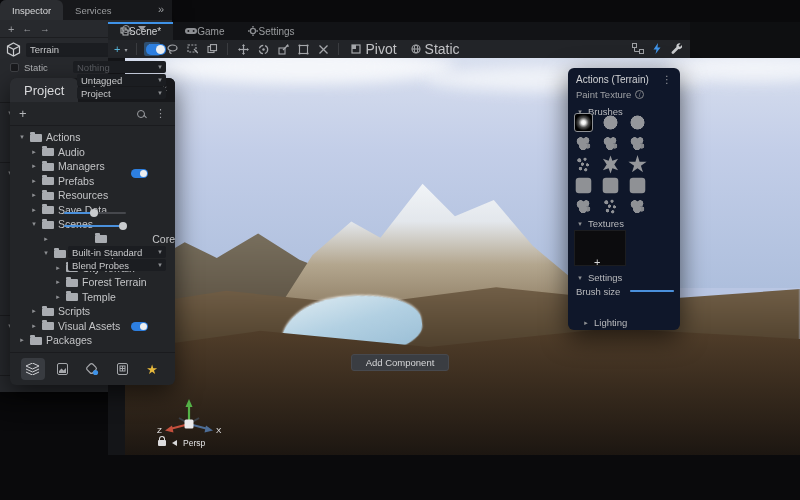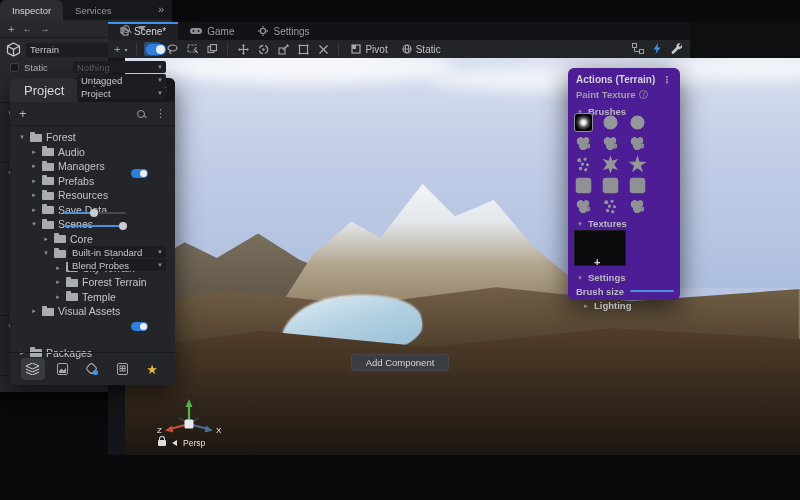--- a/index.html
+++ b/index.html
@@ -7,29 +7,29 @@
   #stage {
     position:relative; width:800px; height:500px; overflow:hidden;
     background:#0a0a0c; font-family:"Liberation Sans","DejaVu Sans",sans-serif;
     color:#c6c7c9; -webkit-font-smoothing:antialiased;
   }
   .abs { position:absolute; }
   .flex { display:flex; align-items:center; }
 
   
   #tabbar { left:108px; top:22px; width:582px; height:18px; background:#121316; display:flex; align-items:stretch; }
-  .wtab { display:flex; align-items:center; gap:5px; padding:0 12px; font-size:10px; color:#9a9c9f; position:relative; }
+  .wtab { display:flex; align-items:center; padding:0 12px; font-size:10px; color:#9a9c9f; position:relative; }
   .wtab.active { background:#1e2023; color:#d4d5d7; }
   .wtab.active::before { content:''; position:absolute; left:0; top:0; right:0; height:2px; background:#3f93e8; }
   #toolbar { left:108px; top:40px; width:582px; height:18px; background:#222428; display:flex; align-items:center; gap:4px; padding:0 4px; }
   #toolbar-right-pad { left:690px; top:22px; width:110px; height:36px; background:#0e0f11; }
   .tool { width:16px; height:14px; display:flex; align-items:center; justify-content:center; border-radius:2px; }
   .tool.selected { background:#2e4f71; }
   .tsep { width:1px; height:12px; background:#3a3c40; margin:0 3px; }
-  .tbtn { display:flex; align-items:center; gap:4px; font-size:10px; color:#c0c1c4; padding:0 5px; height:14px; }
+  .tbtn { display:flex; align-items:center; gap:4px; font-size:14px; color:#c0c1c4; padding:0 5px; height:14px; }
   #toolbar-right { position:absolute; right:8px; top:2px; display:flex; gap:9px; align-items:center; }
   #win-gutter { left:108px; top:58px; width:17px; height:397px; background:#141518; }
 
   
   #viewport { left:125px; top:58px; width:675px; height:397px; overflow:hidden; background:#b9c6e3; }
   .sky { position:absolute; left:0; top:0; width:100%; height:58%;
     background:linear-gradient(180deg,#d7deee 0%,#c3cee8 40%,#aebfdd 100%); }
   .cloud { position:absolute; background:#f4f6fa; border-radius:50%; filter:blur(7px); }
   .ridge { position:absolute; filter:blur(1px); }
   .snowmtn { position:absolute; left:22%; top:31%; width:48%; height:34%;
@@ -68,21 +68,21 @@
   .caret { width:8px; font-size:7px; color:#8e9093; text-align:center; flex:none; }
   .folder { width:12px; height:8px; background:#a9acb1; border-radius:1px; position:relative; flex:none; margin-top:1px; }
   .folder::before { content:''; position:absolute; top:-2px; left:0; width:5px; height:2px; background:#a9acb1; border-radius:1px 1px 0 0; }
   #proj-bottom { position:absolute; left:0; bottom:0; width:100%; height:33px; border-top:1px solid #1a1b1e;
     display:flex; align-items:center; justify-content:space-around; padding:0 8px; }
   .pbicon { width:24px; height:22px; display:flex; align-items:center; justify-content:center; border-radius:4px; }
   .pbicon.selected { background:#383b40; }
   .star { color:#e6b83c; font-size:13px; }
 
   
-  #actions { left:568px; top:68px; width:112px; height:232px; background:#4c1d95; border-radius:6px; z-index:2;font-weight:bold; }
+  #actions { left:568px; top:68px; width:112px; height:262px; background:#0f172a; border-radius:6px; z-index:2; }
   #actions .hdr { display:flex; align-items:center; justify-content:space-between; padding:6px 8px 2px 8px; font-size:10px; color:#d2d3d5; }
   .dimlabel { font-size:9.5px; color:#9fa1a5; }
   .seclabel { display:flex; align-items:center; gap:4px; font-size:9.5px; color:#b9babd; }
   .info-i { width:9px; height:9px; border:1px solid #85878b; border-radius:50%; font-size:6.5px; color:#85878b;
     display:inline-flex; align-items:center; justify-content:center; font-style:italic; }
   #brushgrid { position:absolute; left:6px; top:45px; display:grid; grid-template-columns:repeat(3,19px); grid-auto-rows:19px; gap:2px 8px; }
   .brush { width:19px; height:19px; border-radius:3px; }
   .b-soft { background:radial-gradient(circle,#ffffff 0%,#efefef 16%,rgba(255,255,255,.3) 42%,rgba(0,0,0,0) 68%),#000;
     border:1px solid #8d9095; }
   .b-round { background:radial-gradient(circle,#95979b 0%,#95979b 50%,transparent 54%); }
@@ -325,21 +325,21 @@
     <div id="proj-toolbar">
       <span style="font-size:13px;color:#b4b6b9;">+</span>
       <span style="flex:1;"></span>
       <span class="icon-search"></span>
       <span class="kebab" style="margin-left:10px;font-size:11px;">⋮</span>
     </div>
     <div id="proj-tree">
       <div class="trow" style="padding-left:8px;">
           <span class="caret">▾</span>
           <span class="folder"></span>
-          <span>Forest</span>
+          <span>Actions</span>
         </div>
       <div class="trow" style="padding-left:20px;">
           <span class="caret">▸</span>
           <span class="folder"></span>
           <span>Audio</span>
         </div>
       <div class="trow" style="padding-left:20px;">
           <span class="caret">▸</span>
           <span class="folder"></span>
           <span>Managers</span>
@@ -357,21 +357,21 @@
       <div class="trow" style="padding-left:20px;">
           <span class="caret">▸</span>
           <span class="folder"></span>
           <span>Save Data</span>
         </div>
       <div class="trow" style="padding-left:20px;">
           <span class="caret">▾</span>
           <span class="folder"></span>
           <span>Scenes</span>
         </div>
-      <div class="trow" style="padding-left:32px;">
+      <div class="trow" style="padding-left:32px;justify-content:space-between;">
           <span class="caret">▸</span>
           <span class="folder"></span>
           <span>Core</span>
         </div>
       <div class="trow" style="padding-left:32px;">
           <span class="caret">▾</span>
           <span class="folder"></span>
           <span>Workshop</span>
         </div>
       <div class="trow" style="padding-left:44px;">
@@ -385,23 +385,28 @@
           <span>Forest Terrain</span>
         </div>
       <div class="trow" style="padding-left:44px;">
           <span class="caret">▸</span>
           <span class="folder"></span>
           <span>Temple</span>
         </div>
       <div class="trow" style="padding-left:20px;">
           <span class="caret">▸</span>
           <span class="folder"></span>
+          <span>Scripts</span>
+        </div>
+      <div class="trow" style="padding-left:20px;">
+          <span class="caret">▸</span>
+          <span class="folder"></span>
           <span>Visual Assets</span>
         </div>
-      <div class="trow" style="padding-left:8px;margin-top:27px;">
+      <div class="trow" style="padding-left:8px;">
           <span class="caret">▸</span>
           <span class="folder"></span>
           <span>Packages</span>
         </div>
     </div>
     <div id="proj-bottom">
       <span class="pbicon selected">
         <svg width="13" height="12" viewBox="0 0 13 12">
             <path d="M6.5 0 L13 3 L6.5 6 L0 3 Z" fill="none" stroke="#d0d1d4" stroke-width="1"></path>
             <path d="M0 6 L6.5 9 L13 6" fill="none" stroke="#d0d1d4" stroke-width="1"></path>
@@ -473,21 +478,21 @@
     <div class="seclabel abs" style="left:8px;top:204px;">
       <span class="caret">▾</span>
       <span>Settings</span>
     </div>
     <div class="slider-row abs" style="left:0;top:215px;width:112px;">
       <span class="dimlabel" style="color:#b9babd;">Brush size</span>
       <span class="mini-slider">
           <span class="mini-fill" style="width: 100%;"></span>
         </span>
     </div>
-    <div class="seclabel abs" style="left:14px;top:232px;">
+    <div class="seclabel abs" style="left:14px;top:249px;">
       <span class="caret">▸</span>
       <span>Lighting</span>
     </div>
   </div>
 
   <div id="inspector">
     <div id="insp-tabbar">
       <div class="ptab active" style="border-radius:6px 6px 0 0;">Inspector</div>
       <div class="ptab">Services</div>
       <div class="collapse-glyph" style="top:3px;">»</div>

